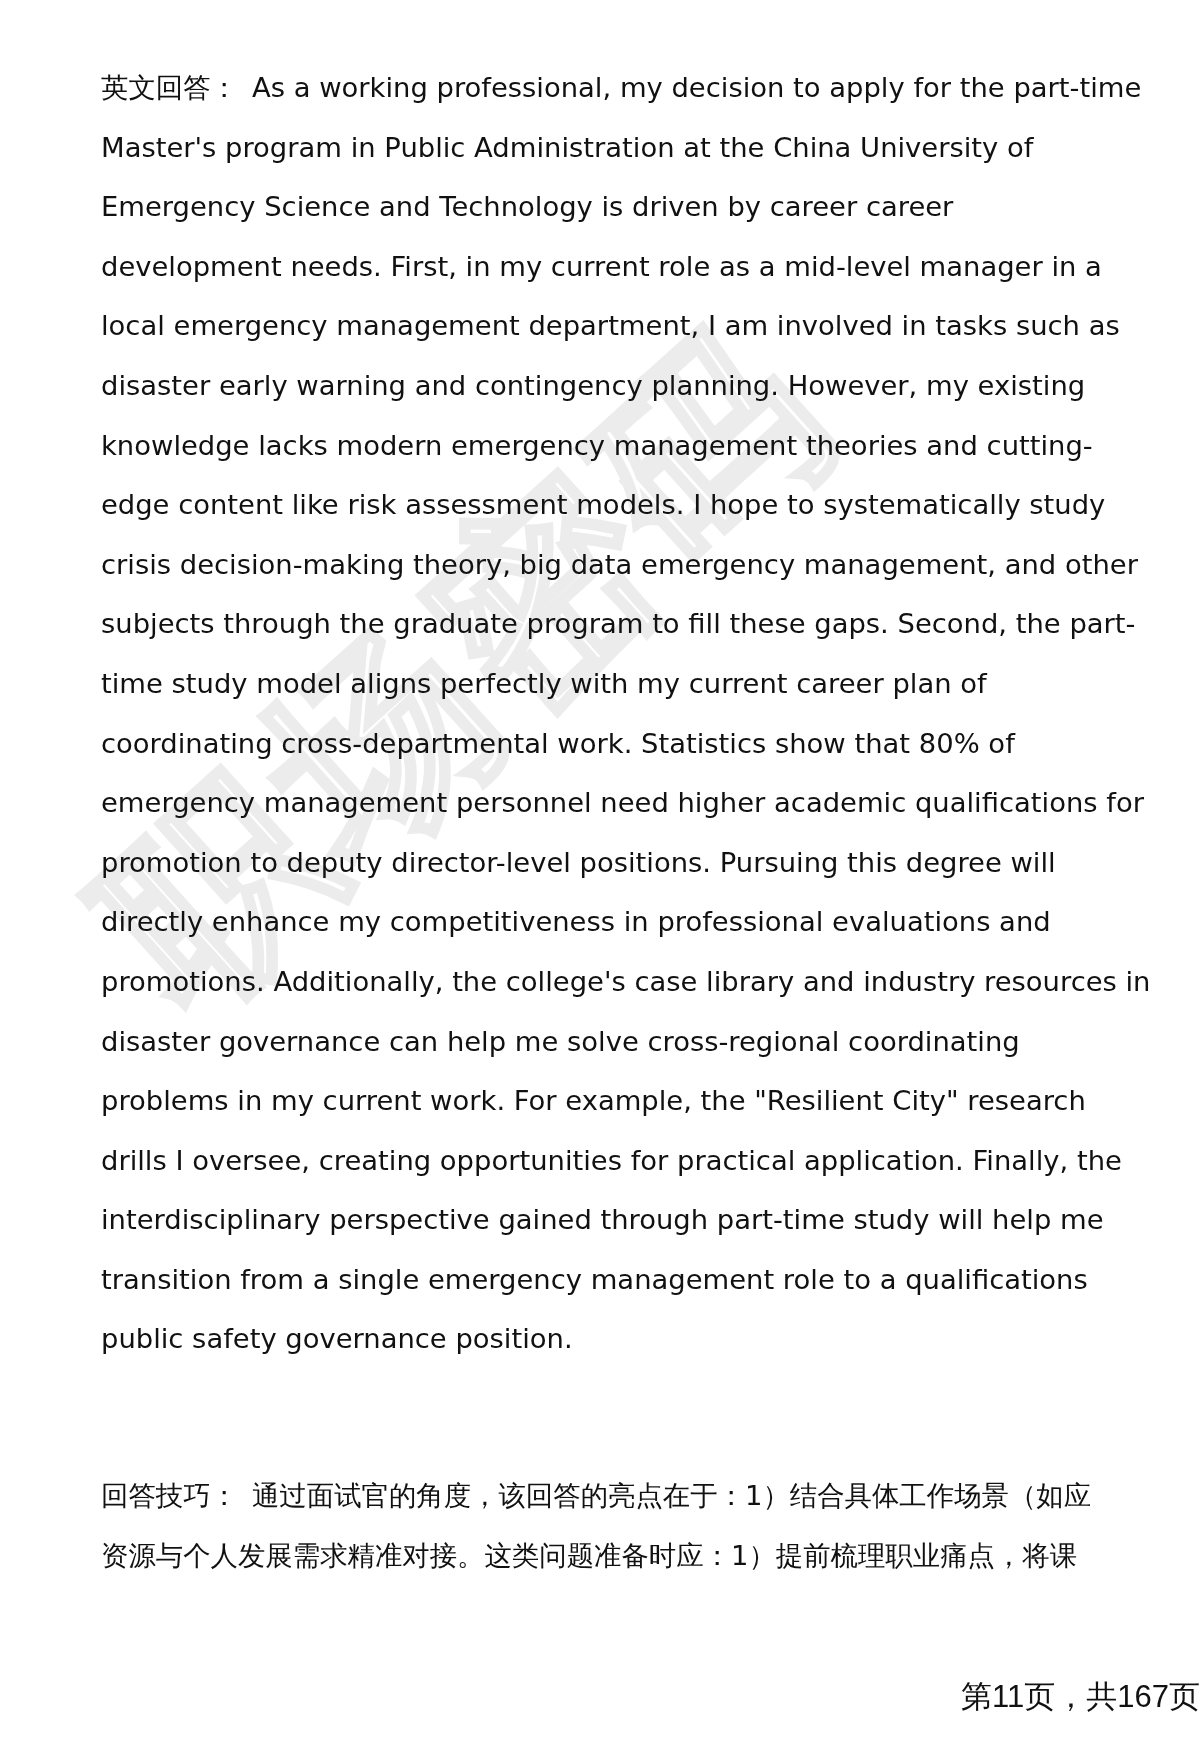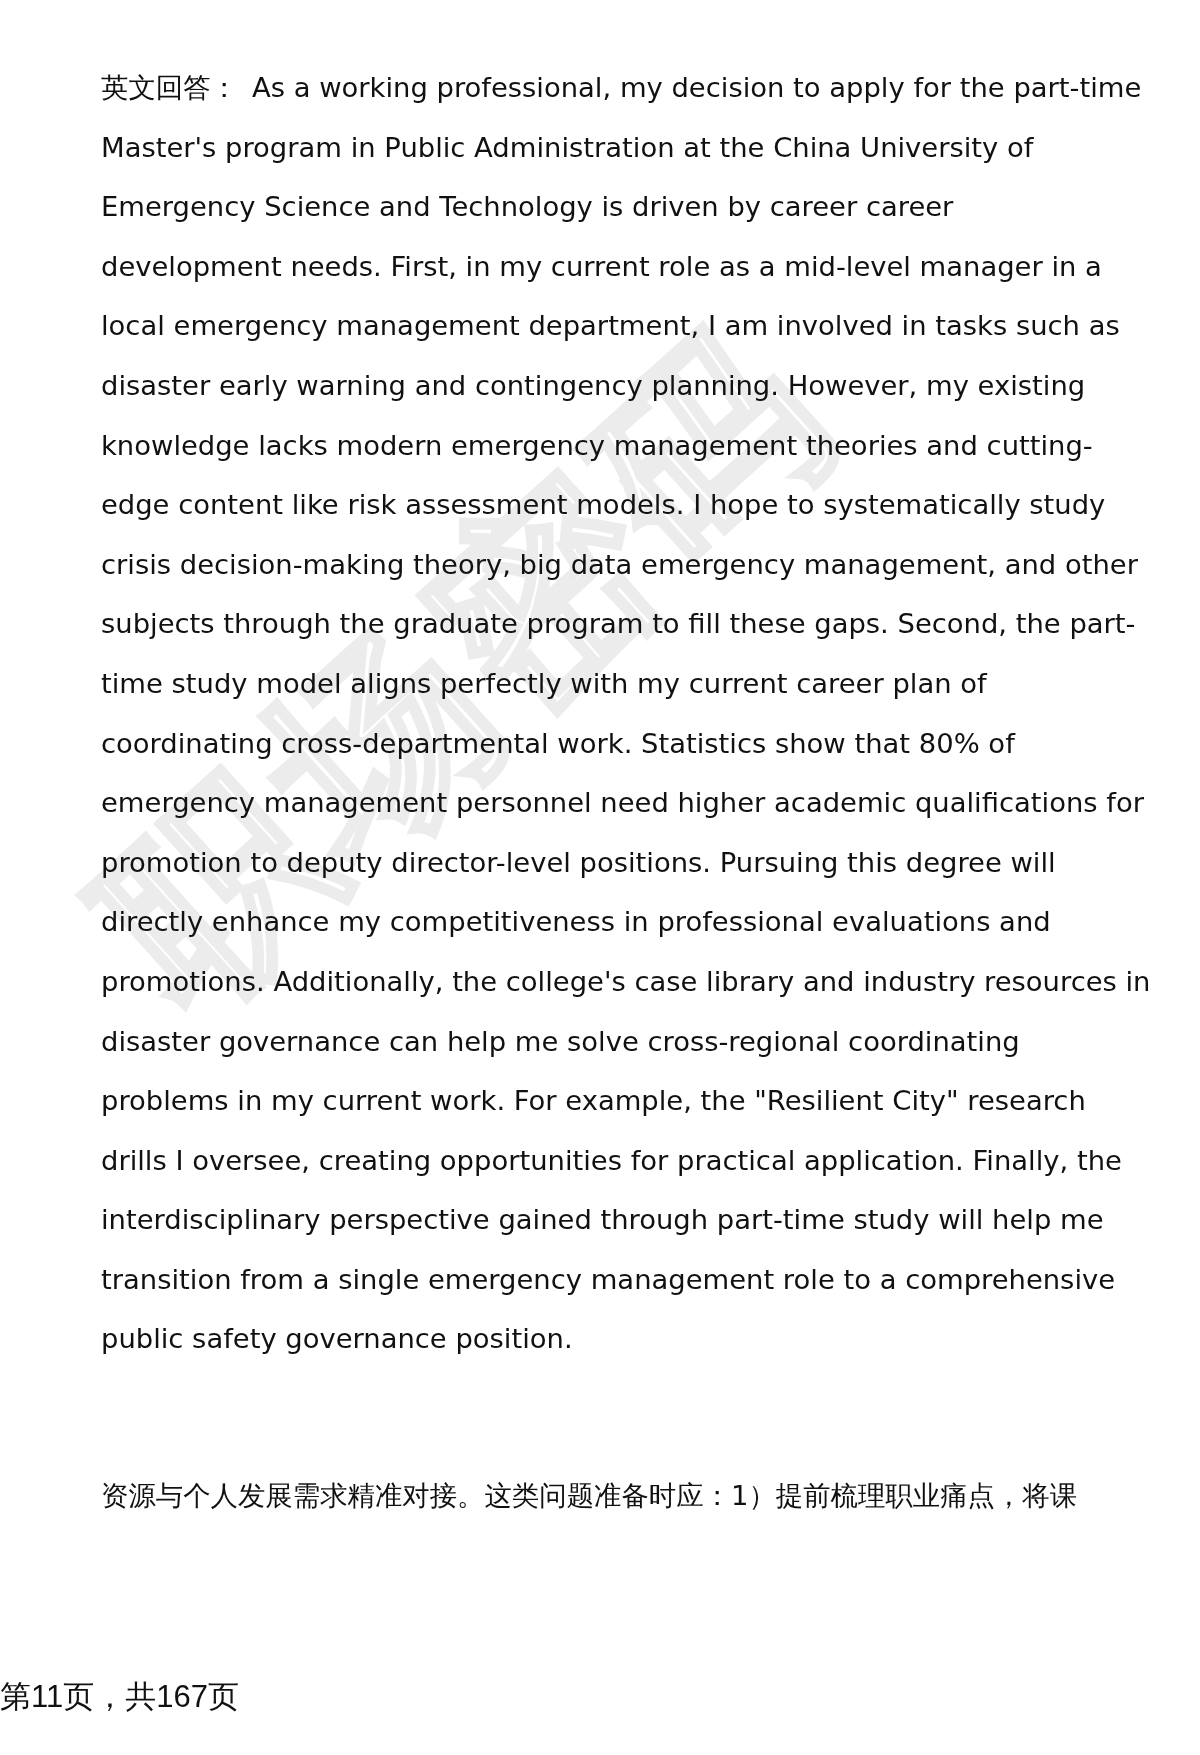--- a/index.html
+++ b/index.html
@@ -11,21 +11,21 @@
     transform: rotate(-42deg); transform-origin: left center;
     font-size: 210px; font-weight: bold; letter-spacing: 10px;
     color: transparent; -webkit-text-stroke: 5px #ececec;
     white-space: nowrap; pointer-events: none; z-index: 0;
   }
   .para { position: absolute; left: 73px; width: 1095px; z-index: 1; margin-left: 28px; }
   .answer { top: 58px; font-size: 27.4px; line-height: 59.6px; }
   .tips { top: 1466px; font-size: 27.4px; line-height: 59.6px; }
   .line { display: block; white-space: nowrap; }
   .label { margin-right: 14px; }
-  .footer { position: absolute; left: 0; width: 1200px; top: 1676px; text-align: left;
+  .footer { position: absolute; left: 0; width: 1200px; top: 1676px; text-align: right;
             font-size: 31px; font-family: "Liberation Sans", sans-serif; z-index: 1; }
 </style>
 </head>
 <body>
 
 <div class="page">
   <div class="watermark">职场密码</div>
 
   <div class="para answer">
     <span class="line"><span class="label">英文回答：</span><span>As a working professional, my decision to apply for the part-time</span></span>
@@ -41,22 +41,23 @@
     <span class="line">time study model aligns perfectly with my current career plan of</span>
     <span class="line">coordinating cross-departmental work. Statistics show that 80% of</span>
     <span class="line">emergency management personnel need higher academic qualifications for</span>
     <span class="line">promotion to deputy director-level positions. Pursuing this degree will</span>
     <span class="line">directly enhance my competitiveness in professional evaluations and</span>
     <span class="line">promotions. Additionally, the college's case library and industry resources in</span>
     <span class="line">disaster governance can help me solve cross-regional coordinating</span>
     <span class="line">problems in my current work. For example, the "Resilient City" research</span>
     <span class="line">drills I oversee, creating opportunities for practical application. Finally, the</span>
     <span class="line">interdisciplinary perspective gained through part-time study will help me</span>
-    <span class="line">transition from a single emergency management role to a comprehensive</span>
+    <span class="line">transition from a single emergency management role to a qualifications</span>
     <span class="line">public safety governance position.</span>
   </div>
 
   <div class="para tips">
+    <span class="line"><span class="label">回答技巧：</span><span>通过面试官的角度，该回答的亮点在于：1）结合具体工作场景（如应</span></span>
     <span class="line">资源与个人发展需求精准对接。这类问题准备时应：1）提前梳理职业痛点，将课</span>
   </div>
 
   <div class="footer">第11页，共167页</div>
 </div>
 
 </body></html>

